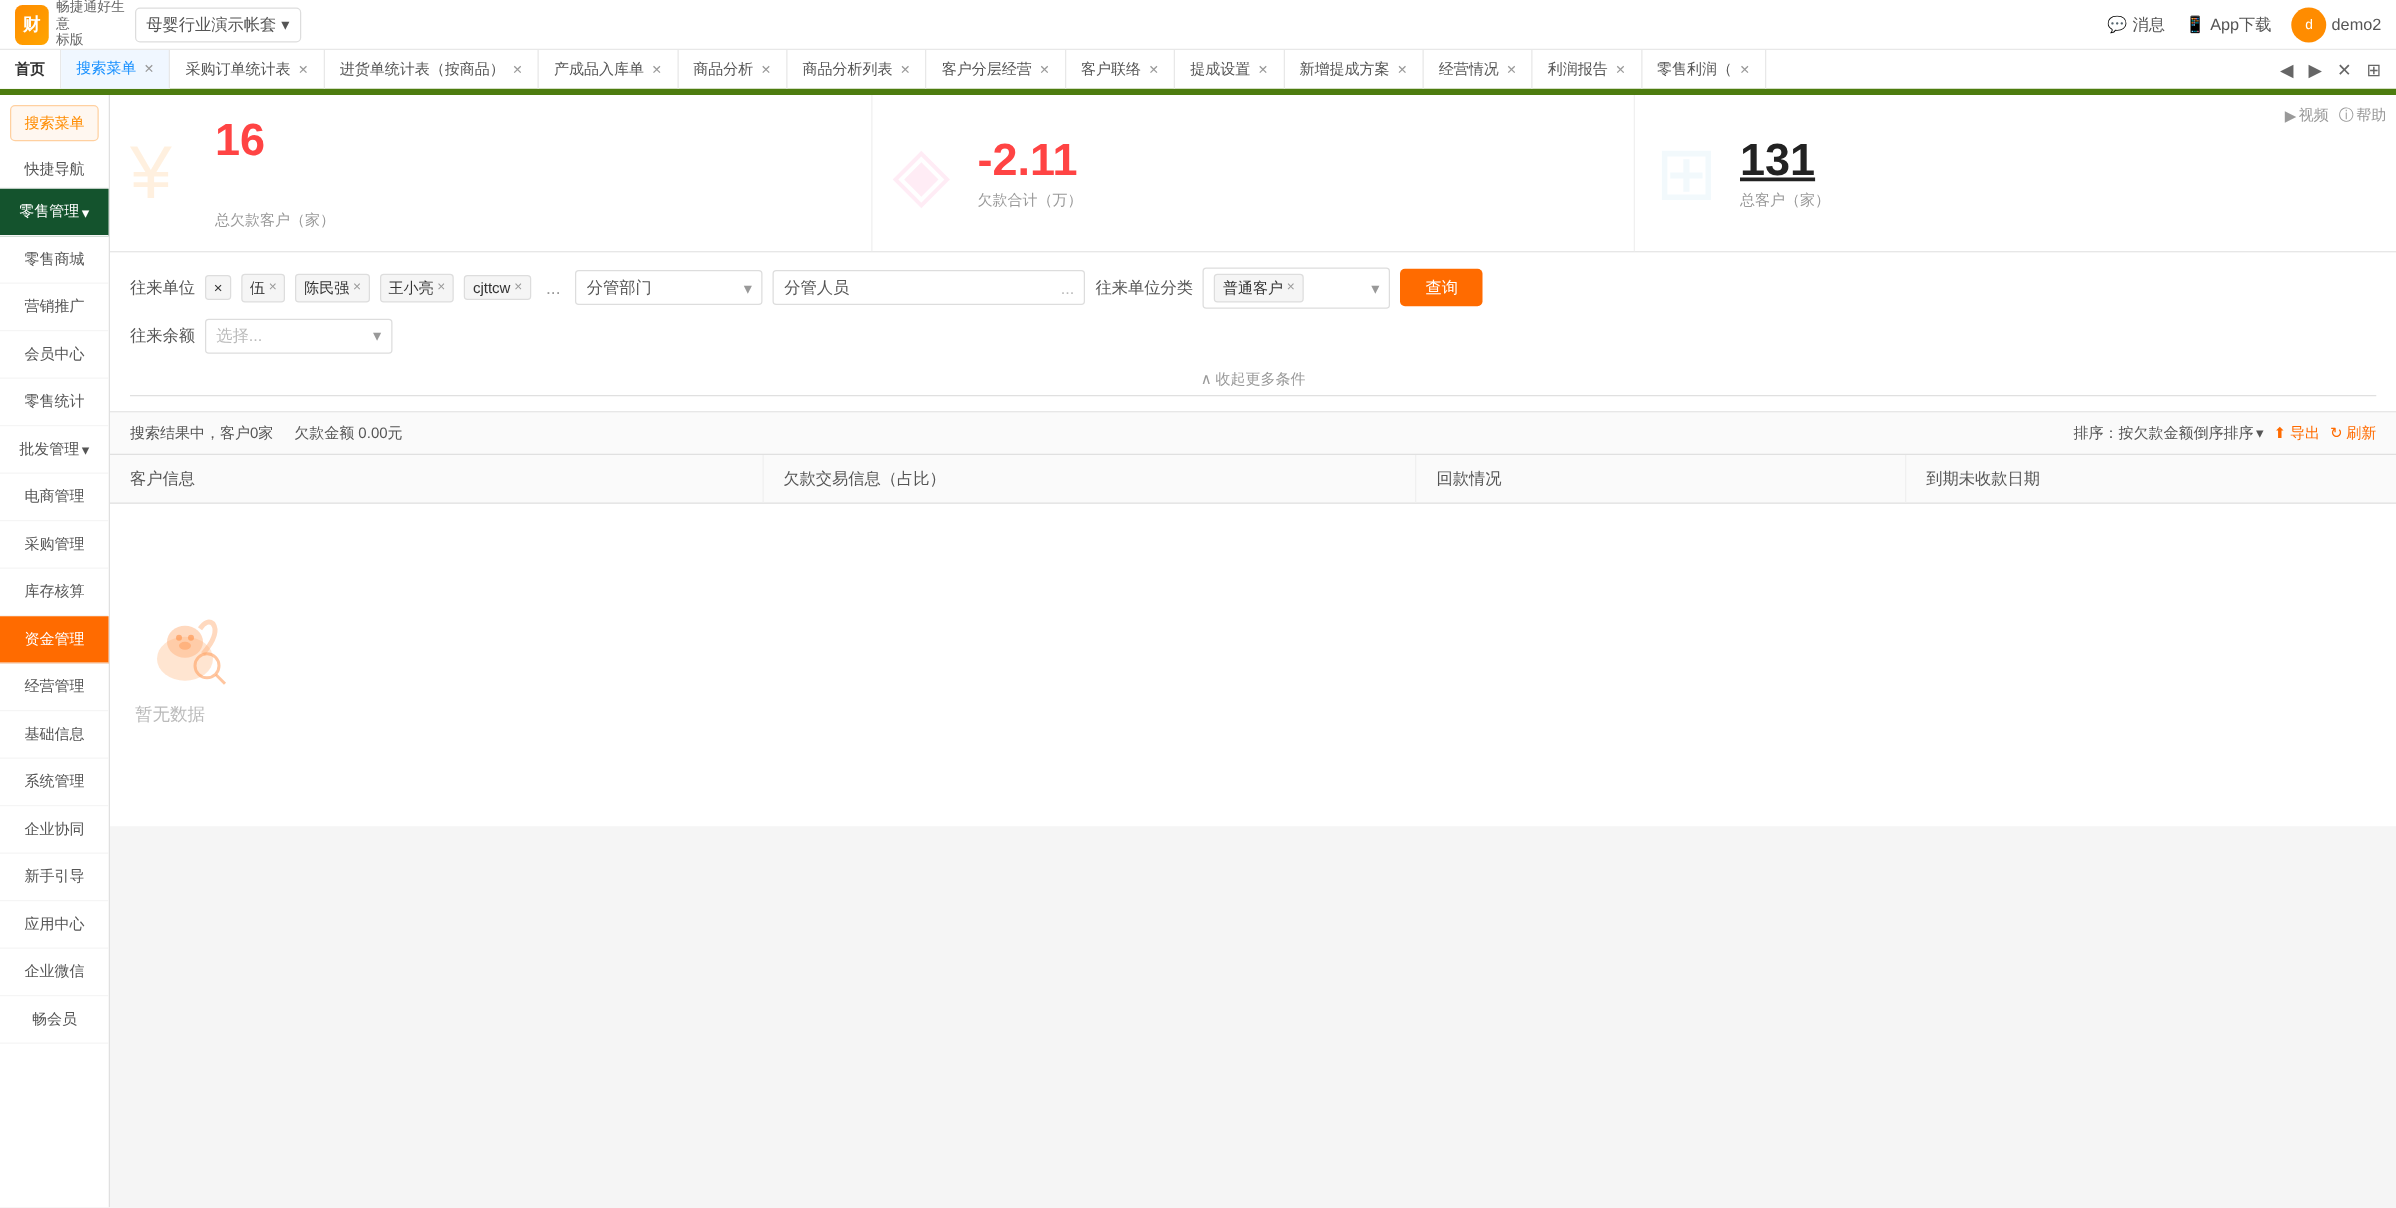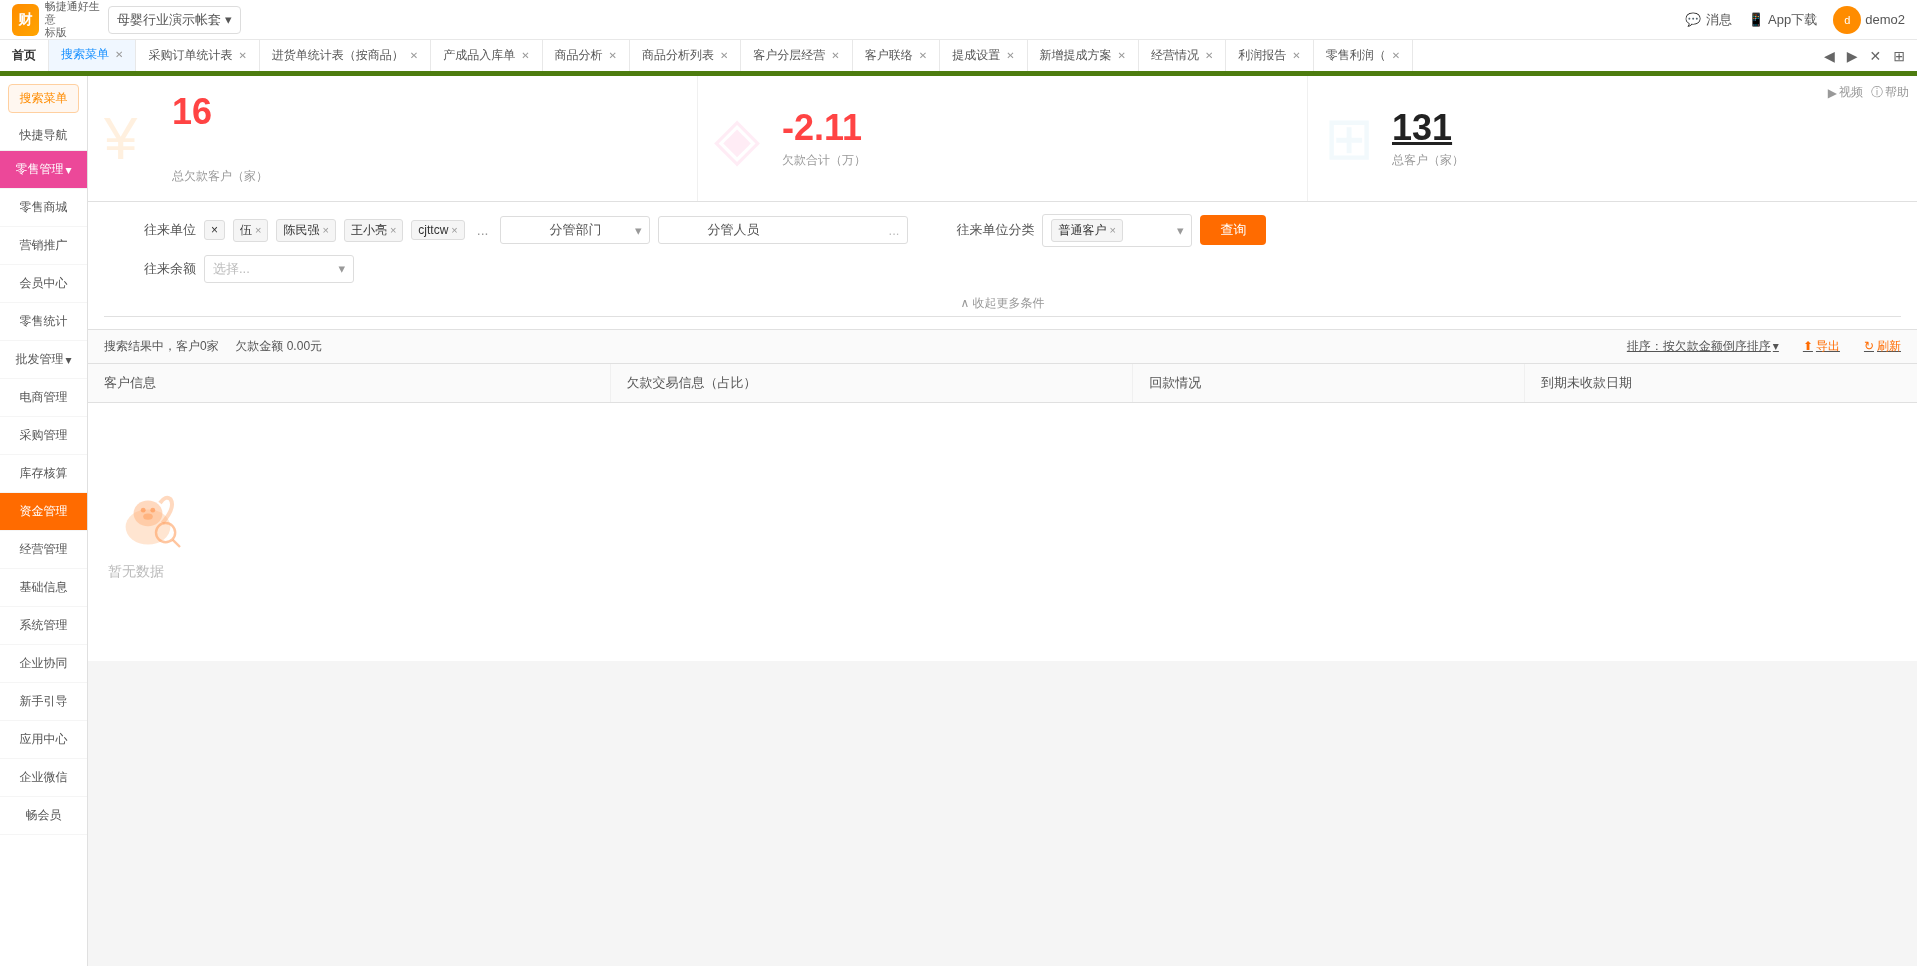--- a/index.html
+++ b/index.html
@@ -27,58 +27,58 @@
 
     
     .main-layout { display: flex; flex: 1; overflow: hidden; }
 
     
     .sidebar { width: 88px; background: #fff; border-right: 1px solid #e0e0e0; display: flex; flex-direction: column; overflow-y: auto; flex-shrink: 0; }
     .sidebar-search { padding: 8px; }
     .sidebar-search-btn { width: 100%; background: #fff7f0; border: 1px solid #ffd0a0; border-radius: 4px; padding: 5px; font-size: 12px; color: #ff8c00; cursor: pointer; text-align: center; }
     .sidebar-nav-btn { padding: 6px; text-align: center; font-size: 12px; color: #555; cursor: pointer; border-bottom: 1px solid #f0f0f0; }
     .sidebar-item { padding: 10px 6px; text-align: center; font-size: 12px; color: #555; cursor: pointer; border-bottom: 1px solid #f5f5f5; }
-    .sidebar-item.active { background: #ec4899; color: white; }
+    .sidebar-item.active { background: #14532d; color: white; }
     .sidebar-item.has-arrow { display: flex; align-items: center; justify-content: center; gap: 2px; }
 
     
     .content { flex: 1; overflow-y: auto; background: #f5f5f5; }
 
     
     .stats-row { display: flex; background: #fff; border-bottom: 1px solid #e0e0e0; }
     .stat-card { flex: 1; padding: 16px 24px; display: flex; flex-direction: column; align-items: flex-start; justify-content: center; position: relative; border-right: 1px solid #f0f0f0; min-height: 100px; }
     .stat-card:last-child { border-right: none; }
     .stat-value { font-size: 36px; font-weight: bold; color: #ff4444; line-height: 1.1; }
     .stat-value.negative { color: #ff4444; }
     .stat-value.black { color: #222; text-decoration: underline; }
     .stat-label { font-size: 12px; color: #999; margin-top: 4px; }
     .stat-actions { position: absolute; top: 8px; right: 8px; display: flex; gap: 8px; font-size: 12px; color: #999; }
     .stat-action-btn { cursor: pointer; display: flex; align-items: center; gap: 2px; }
 
     
     .filter-area { background: #fff; padding: 12px 16px; border-bottom: 1px solid #e0e0e0; }
     .filter-row { display: flex; align-items: center; gap: 8px; flex-wrap: wrap; margin-bottom: 8px; }
     .filter-row:last-child { margin-bottom: 0; }
-    .filter-label { font-size: 13px; color: #555; white-space: nowrap; margin-left: 40px; }
+    .filter-label { font-size: 13px; color: #555; white-space: nowrap; }
     .filter-tag { display: flex; align-items: center; gap: 3px; background: #f5f5f5; border: 1px solid #ddd; border-radius: 3px; padding: 2px 6px; font-size: 12px; color: #333; }
     .filter-tag .x { color: #999; cursor: pointer; font-size: 11px; }
     .filter-more { color: #999; cursor: pointer; font-size: 14px; padding: 0 4px; }
     .filter-select { display: flex; align-items: center; gap: 4px; border: 1px solid #ddd; border-radius: 3px; padding: 4px 8px; min-width: 150px; cursor: pointer; background: #fff; font-size: 13px; color: #555; }
     .filter-select-wide { min-width: 250px; }
     .filter-select .placeholder { color: #bbb; }
     .filter-select .arrow { margin-left: auto; color: #999; }
     .query-btn { background: #ff6b00; color: white; border: none; border-radius: 4px; padding: 6px 20px; font-size: 13px; cursor: pointer; }
 
     
     .collapse-row { text-align: center; padding: 4px; background: #fff; border-bottom: 1px solid #e0e0e0; }
     .collapse-btn { color: #999; font-size: 12px; cursor: pointer; display: inline-flex; align-items: center; gap: 3px; }
 
     
     .results-info { display: flex; align-items: center; justify-content: space-between; padding: 8px 16px; background: #fafafa; border-bottom: 1px solid #e0e0e0; font-size: 12px; color: #555; }
-    .results-right { display: flex; align-items: flex-start; gap: 24px; text-decoration: underline; }
+    .results-right { display: flex; align-items: flex-start; gap: 8px; }
     .sort-select { display: flex; align-items: center; gap: 2px; cursor: pointer; color: #555; }
     .sort-btn { display: flex; align-items: center; gap: 3px; color: #ff6b00; cursor: pointer; font-size: 12px; }
     .refresh-btn { display: flex; align-items: center; gap: 3px; color: #ff6b00; cursor: pointer; font-size: 12px; }
 
     
     .table-container { background: #fff; margin: 0; }
     .table-header { display: grid; grid-template-columns: 2fr 2fr 1.5fr 1.5fr; border-bottom: 1px solid #e0e0e0; background: #fafafa; }
     .table-header-cell { padding: 10px 16px; font-size: 13px; color: #555; font-weight: 500; border-right: 1px solid #f0f0f0; }
     .table-header-cell:last-child { border-right: none; }
 

